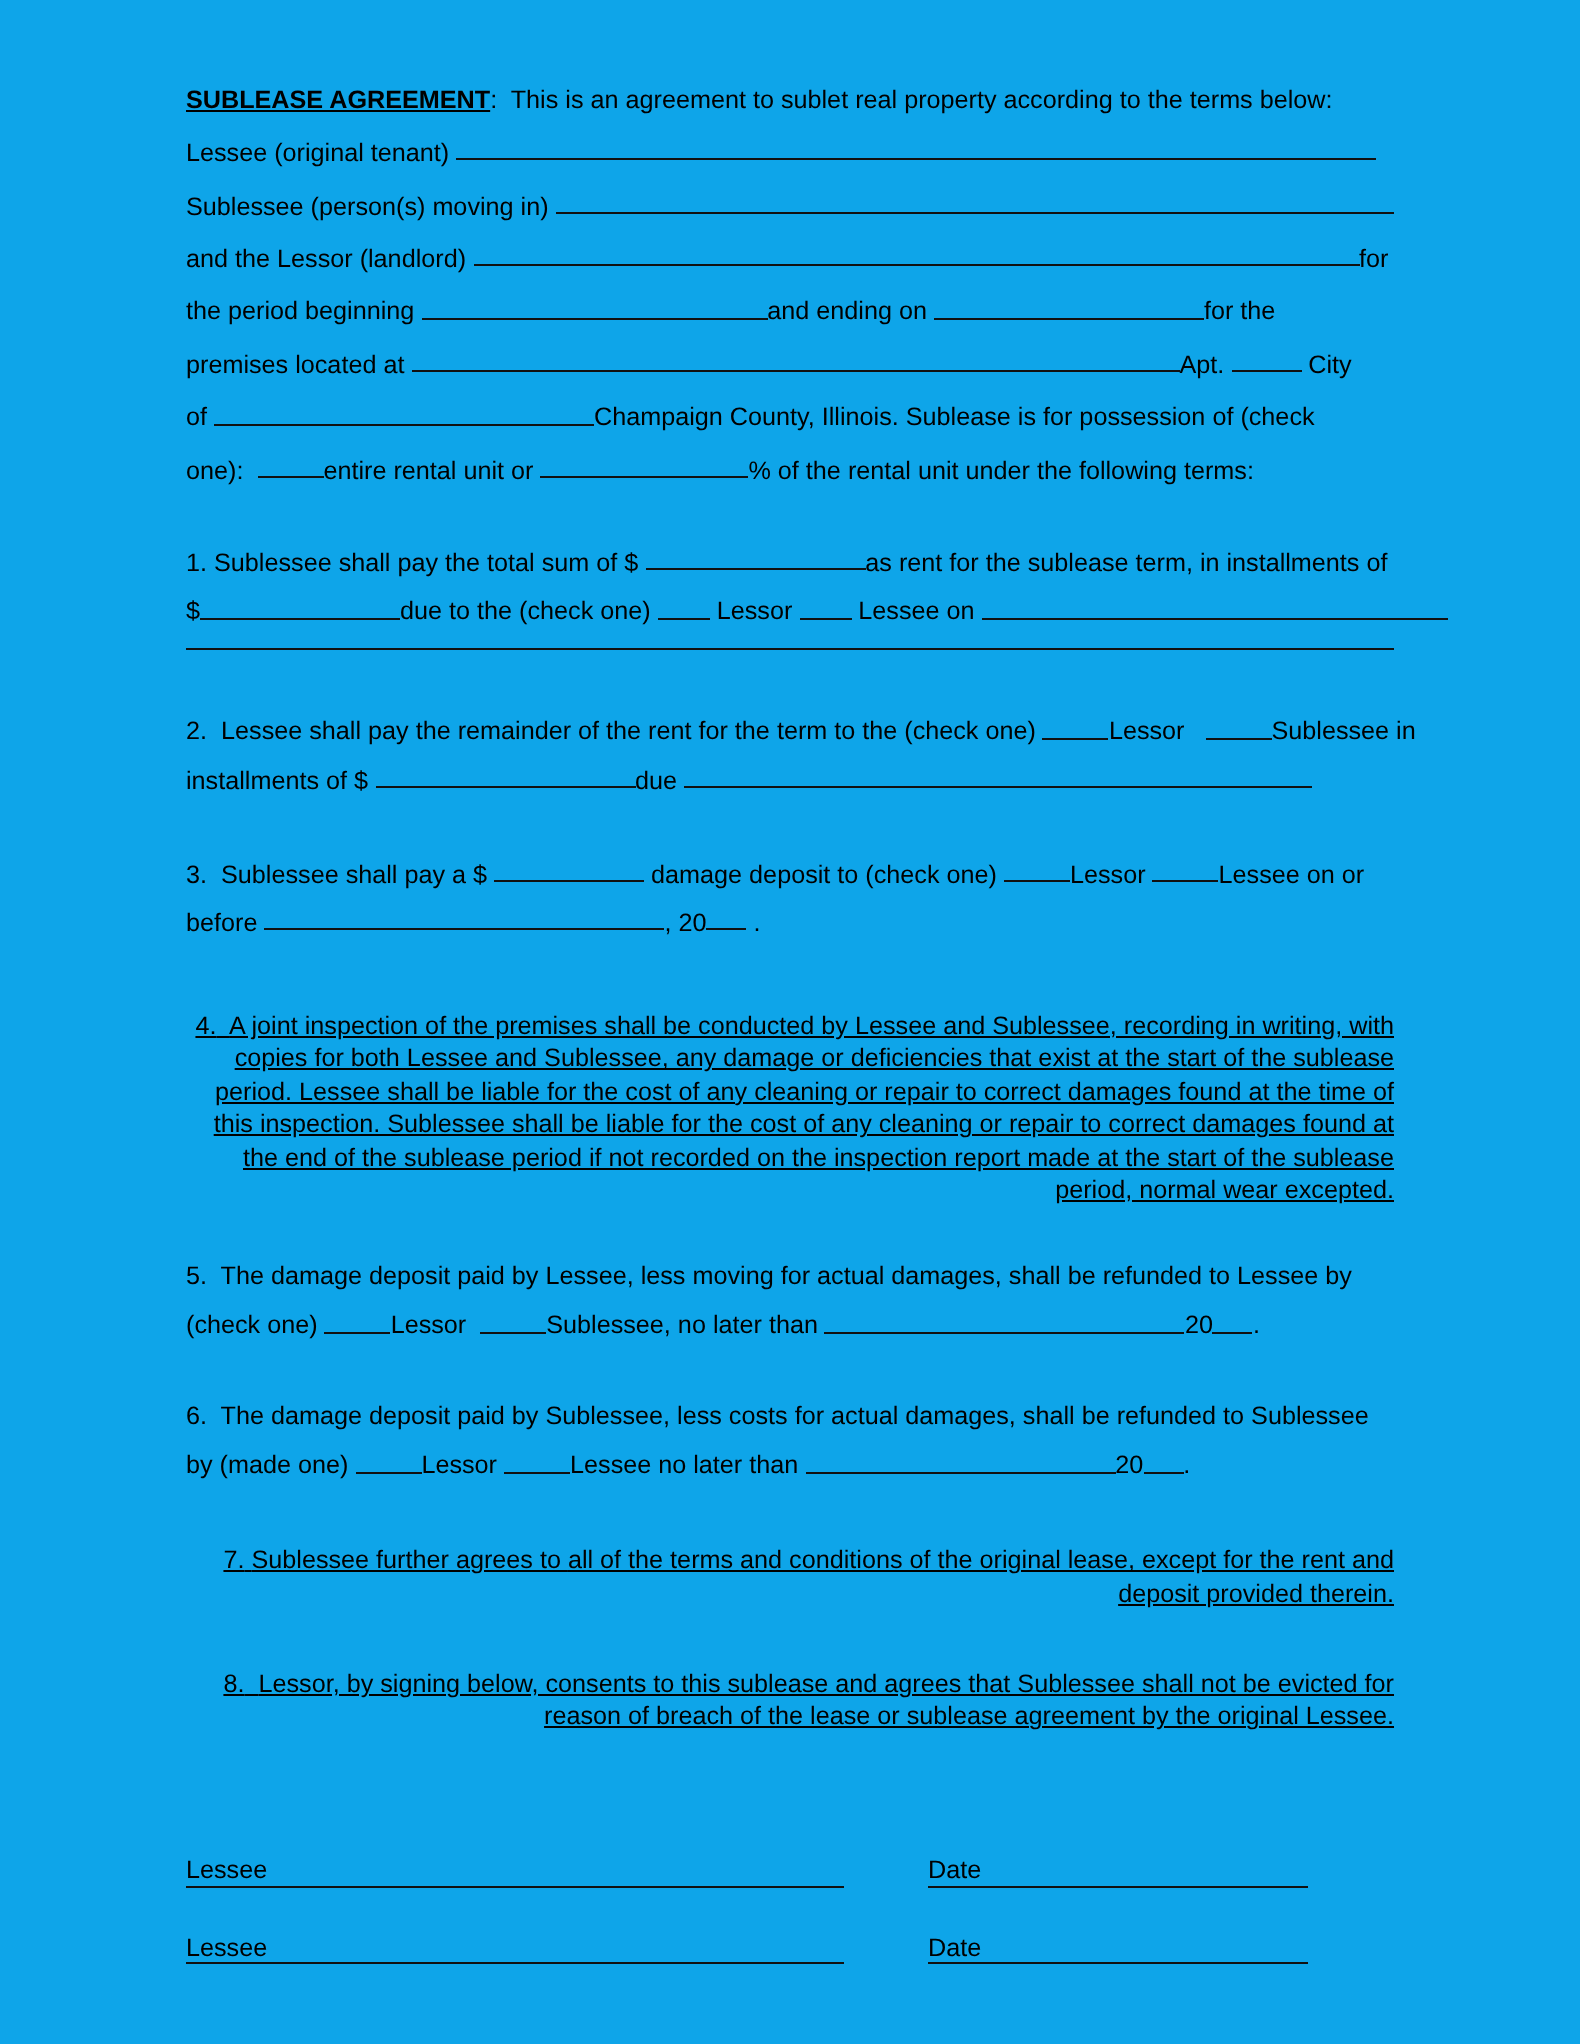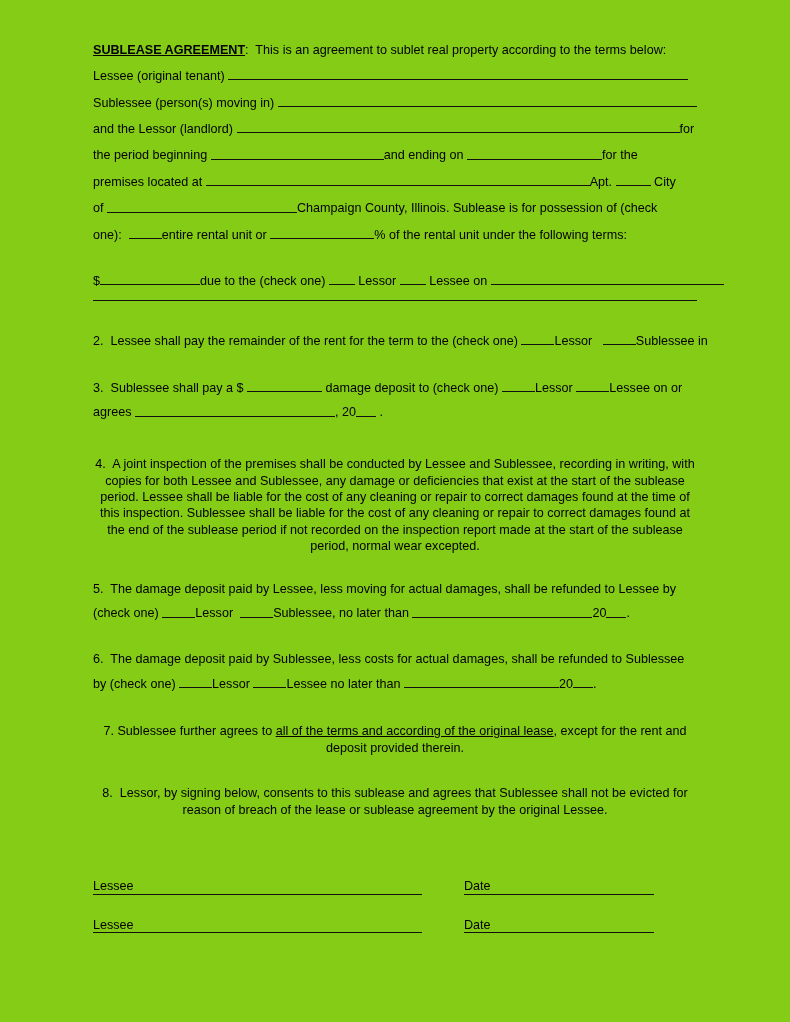--- a/index.html
+++ b/index.html
@@ -11,21 +11,21 @@
     width: 790px;
     height: 1022px;
     font-family: "Liberation Sans", sans-serif;
     color: #000000;
     -webkit-font-smoothing: antialiased;
   }
   .page {
     position: relative;
     width: 790px;
     height: 1022px;
-    background: #84cc16;
+    background: #0ea5e9;
     box-sizing: border-box;
     padding: 44px 93px 0 93px;
   }
   .doc {
     width: 604px;
     font-size: 12.6px;
     line-height: 1.0;
   }
   
   .ln {
@@ -45,21 +45,22 @@
     vertical-align: baseline;
     height: 0.82em;
     margin: 0 0 0 0;
   }
   .blank.sm  { width: 26px; }
   .blank.xs  { width: 20px; }
   .para {
     margin-bottom: 0;
     font-size: 12.6px;
     line-height: 1.30;
-    text-align: center;
+    text-align: right;
+    text-decoration: underline;
   }
   .clause {
     margin-bottom: 17px;
   }
   .clause:last-child { margin-bottom: 0; }
   .u { text-decoration: underline; }
   
   .rule {
     width: 604px;
     border-bottom: 1.8px solid #111;
@@ -142,55 +143,65 @@
 
     <div class="ln">
       <span>one):</span>&nbsp;
       <span class="blank" style="width:33px"></span><span>entire rental unit or</span>
       <span class="blank" style="width:104px"></span><span>% of the rental unit under the following terms:</span>
     </div>
 
     <div class="spacer-20"></div>
 
     <div class="clause">
+      <div class="ln" style="margin-bottom:10.5px">
+        <span>1.</span>
+        <span>Sublessee shall pay the total sum of $</span>
+        <span class="blank" style="width:110px"></span><span>as rent for the sublease term, in installments of</span>
+      </div>
       <div class="ln" style="margin-bottom:12px">
         <span>$</span><span class="blank" style="width:100px"></span><span>due to the (check one)</span>
         <span class="blank sm"></span>
         <span>Lessor</span>
         <span class="blank sm"></span>
         <span>Lessee on</span>
         <span class="blank" style="width:233px"></span>
       </div>
       <div class="rule"></div>
     </div>
 
     <div class="spacer-16"></div>
 
     <div class="clause">
       <div class="ln" style="margin-bottom:10.5px">
         <span>2.</span>&nbsp;
         <span>Lessee shall pay the remainder of the rent for the term to the (check one)</span>
         <span class="blank" style="width:33px"></span><span>Lessor</span>&nbsp;&nbsp;
         <span class="blank" style="width:33px"></span><span>Sublessee in</span>
       </div>
+      <div class="ln" style="margin-bottom:0">
+        <span>installments of $</span>
+        <span class="blank" style="width:130px"></span><span>due</span>
+        <span class="blank" style="width:314px"></span>
+      </div>
     </div>
 
     <div class="spacer-16"></div>
 
     <div class="clause">
       <div class="ln" style="margin-bottom:10.5px">
         <span>3.</span>&nbsp;
         <span>Sublessee shall pay a $</span>
         <span class="blank" style="width:75px"></span>
         <span>damage deposit to (check one)</span>
         <span class="blank" style="width:33px"></span><span>Lessor</span>
         <span class="blank" style="width:33px"></span><span>Lessee on or</span>
       </div>
       <div class="ln" style="margin-bottom:0">
-        <span>agrees</span>
+        <span>before</span>
         <span class="blank" style="width:200px"></span><span>, 20</span><span class="blank xs"></span>
         <span>.</span>
       </div>
     </div>
 
     <div class="spacer-20"></div>
 
     <div class="clause">
       <div class="para">
         <span>4.</span>&nbsp;
@@ -214,32 +225,32 @@
     </div>
 
     <div class="spacer-16"></div>
 
     <div class="clause">
       <div class="ln" style="margin-bottom:10.5px">
         <span>6.</span>&nbsp;
         <span>The damage deposit paid by Sublessee, less costs for actual damages, shall be refunded to Sublessee</span>
       </div>
       <div class="ln" style="margin-bottom:0">
-        <span>by (check one)</span>
+        <span>by (made one)</span>
         <span class="blank" style="width:33px"></span><span>Lessor</span>
         <span class="blank" style="width:33px"></span><span>Lessee no later than</span>
         <span class="blank" style="width:155px"></span><span>20</span><span class="blank xs"></span><span>.</span>
       </div>
     </div>
 
     <div class="spacer-16"></div>
 
     <div class="clause">
       <div class="para">
-        <span>7.</span>&nbsp;<span>Sublessee further agrees to </span><span class="u">all of the terms and according of the original lease</span><span>, except for the rent and deposit provided therein.</span>
+        <span>7.</span>&nbsp;<span>Sublessee further agrees to </span><span class="u">all of the terms and conditions of the original lease</span><span>, except for the rent and deposit provided therein.</span>
       </div>
     </div>
 
     <div class="spacer-12"></div>
 
     <div class="clause">
       <div class="para">
         <span>8.</span>&nbsp;
         <span>Lessor, by signing below, consents to this sublease and agrees that Sublessee shall not be evicted for reason of breach of the lease or sublease agreement by the original Lessee.</span>
       </div>

